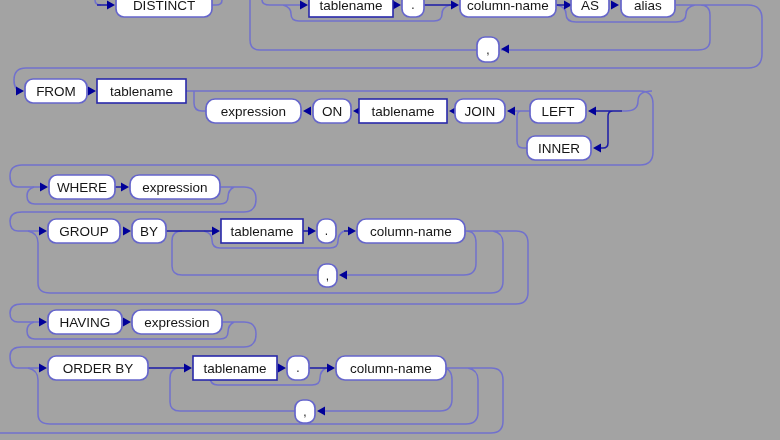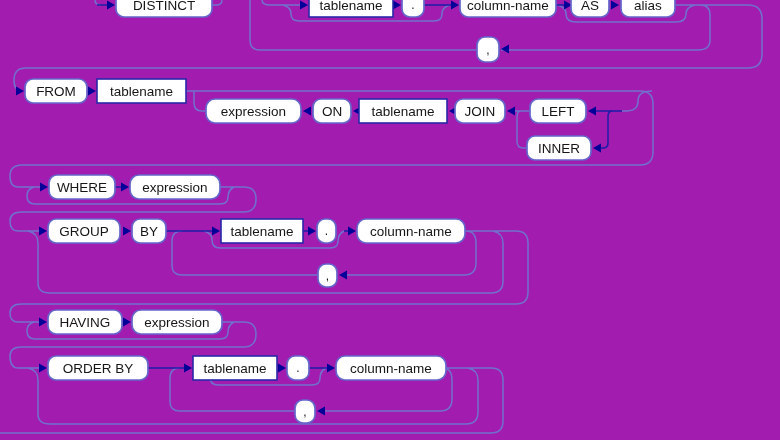--- a/index.html
+++ b/index.html
@@ -1,16 +1,16 @@
 <!DOCTYPE html>
 <html><head>
 <meta charset="utf-8">
 <style>
   html,body{margin:0;padding:0;background:#ffffff;}
-  .stage{width:780px;height:440px;overflow:hidden;position:relative;background:#a21caf;}
+  .stage{width:780px;height:440px;overflow:hidden;position:relative;background:#a3a3a3;}
   svg{display:block;font-family:"Liberation Sans","DejaVu Sans",sans-serif;}
   .rail{fill:none;stroke:#7171cd;stroke-width:1.5;}
   .rail-dark{fill:none;stroke:#1c1ca8;stroke-width:1.5;}
   .kw{fill:#ffffff;stroke:#6565cb;stroke-width:1.7;}
   .tbl{fill:#ffffff;stroke:#2828aa;stroke-width:1.6;}
   .arrow{fill:#000099;stroke:none;}
   text.lbl{fill:#161616;font-size:13.5px;text-anchor:middle;}
   text.punct{fill:#161616;font-size:12px;text-anchor:middle;}
 </style>
 </head>

